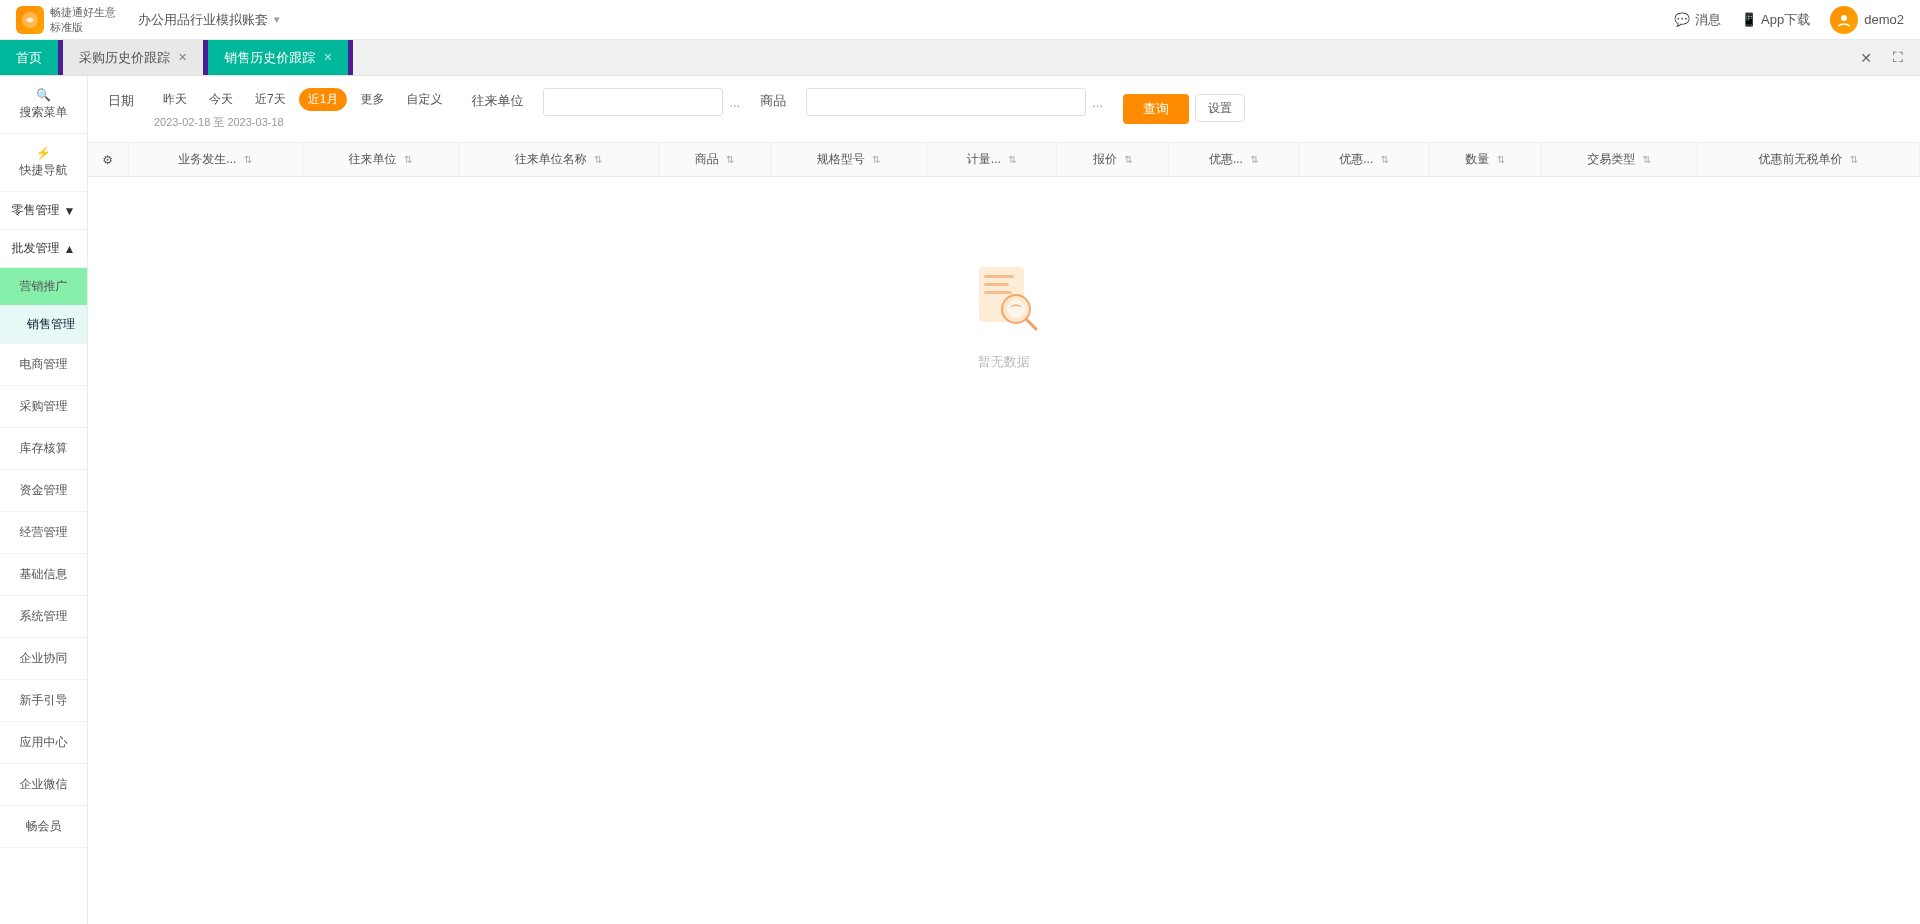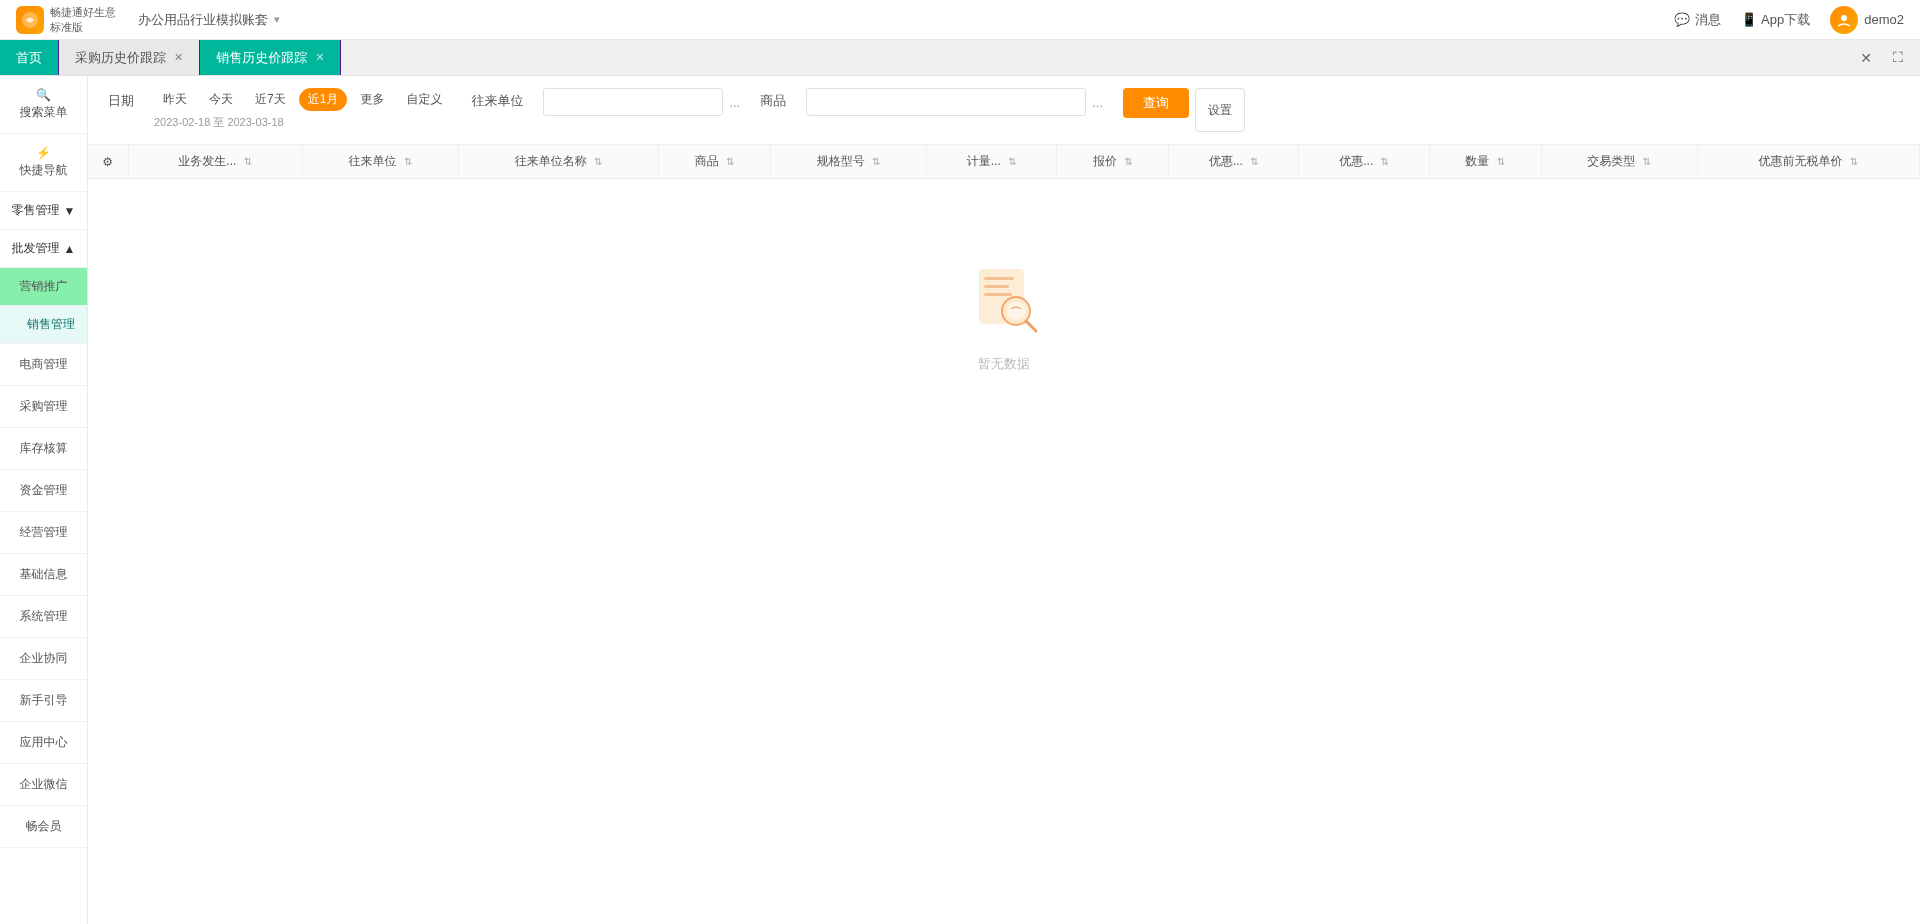--- a/index.html
+++ b/index.html
@@ -93,21 +93,21 @@
       align-items: stretch;
       flex-shrink: 0;
       border-bottom: 1px solid #e0e0e0;
     }
     .tab-item {
       display: flex;
       align-items: center;
       padding: 0 16px;
       font-size: 13px;
       cursor: pointer;
-      border-right: 1px solid #4c1d95;
+      border-right: 5px solid #4c1d95;
       gap: 6px;
       color: #555;
       background: #e8e8e8;
       white-space: nowrap;
     }
     .tab-item.active {
       background: #00b69b;
       color: white;
     }
     .tab-item.home {
@@ -182,21 +182,21 @@
     }
     .sidebar-sub-item {
       padding: 10px 8px;
       font-size: 12px;
       color: #555;
       cursor: pointer;
       background: #86efac;
       border-bottom: 1px solid #f0f0f0;
       text-align: center;
     }
-    .sidebar-sub-item.active { color: #0f766e; background: #e6f9f7; padding-left: 23px; }
+    .sidebar-sub-item.active { color: #0f172a; background: #e6f9f7; padding-left: 23px; }
 
     
     .content-area {
       flex: 1;
       background: #fff;
       display: flex;
       flex-direction: column;
       overflow: hidden;
     }
 
@@ -326,21 +326,21 @@
       height: 30px;
       padding: 0 20px;
       background: #ff8c00;
       color: white;
       border: none;
       border-radius: 4px;
       font-size: 13px;
       cursor: pointer;
     }
     .settings-btn {
-      height: 44px;
+      height: 28px;
       padding: 0 12px;
       background: white;
       color: #555;
       border: 1px solid #e0e0e0;
       border-radius: 4px;
       font-size: 12px;
       cursor: pointer;
     }
     .filter-actions-col {
       display: flex;

